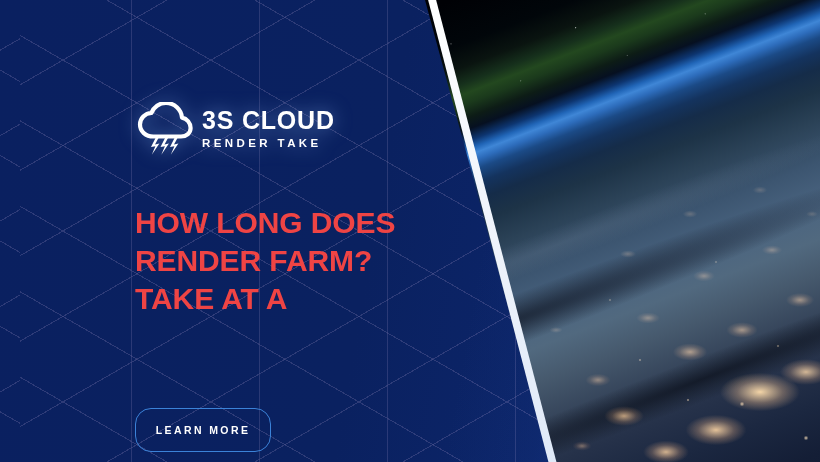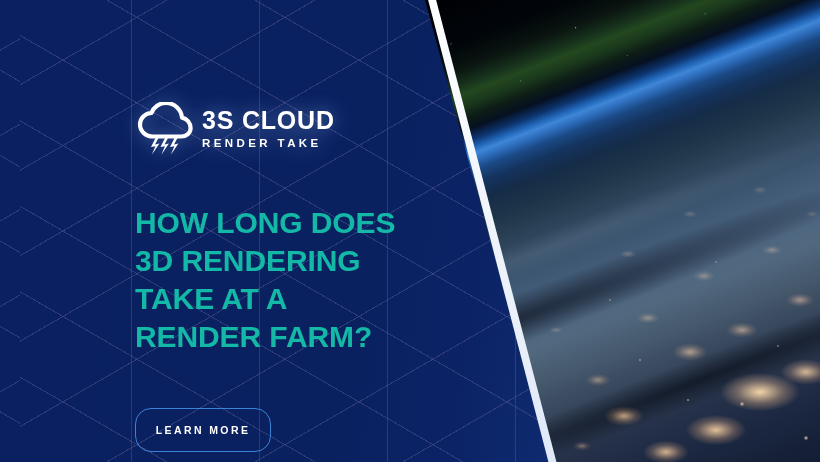--- a/index.html
+++ b/index.html
@@ -217,21 +217,21 @@
     font-weight: bold;
     letter-spacing: 3.4px;
     margin-top: 5px;
   }
 
   
   .headline {
     position: absolute;
     left: 0;
     top: 152px;
-    color: #14b8a6;
+    color: #ef4444;
     font-size: 30px;
     font-weight: bold;
     line-height: 38px;
     letter-spacing: -0.1px;
     width: 290px;
   }
   .headline .ln { display: block; white-space: nowrap; }
 
   
   .cta {
@@ -281,21 +281,20 @@
         <path d="M40.5 34.0 L35.0 45.0 L39.4 44.2 L35.8 52.8 L43.4 41.6 L39.0 42.4 L43.6 34.0 Z" fill="#ffffff"></path>
       </svg>
       <span class="logo-words">
         <span class="logo-title">3S CLOUD</span>
         <span class="logo-sub">RENDER TAKE</span>
       </span>
     </div>
 
     <h1 class="headline">
       <span class="ln">HOW LONG DOES</span>
-      <span class="ln">3D RENDERING</span>
+      <span class="ln">RENDER FARM?</span>
       <span class="ln">TAKE AT A</span>
-      <span class="ln">RENDER FARM?</span>
     </h1>
 
     <a class="cta">LEARN MORE</a>
 
   </div>
 </div>
 
 </body></html>

